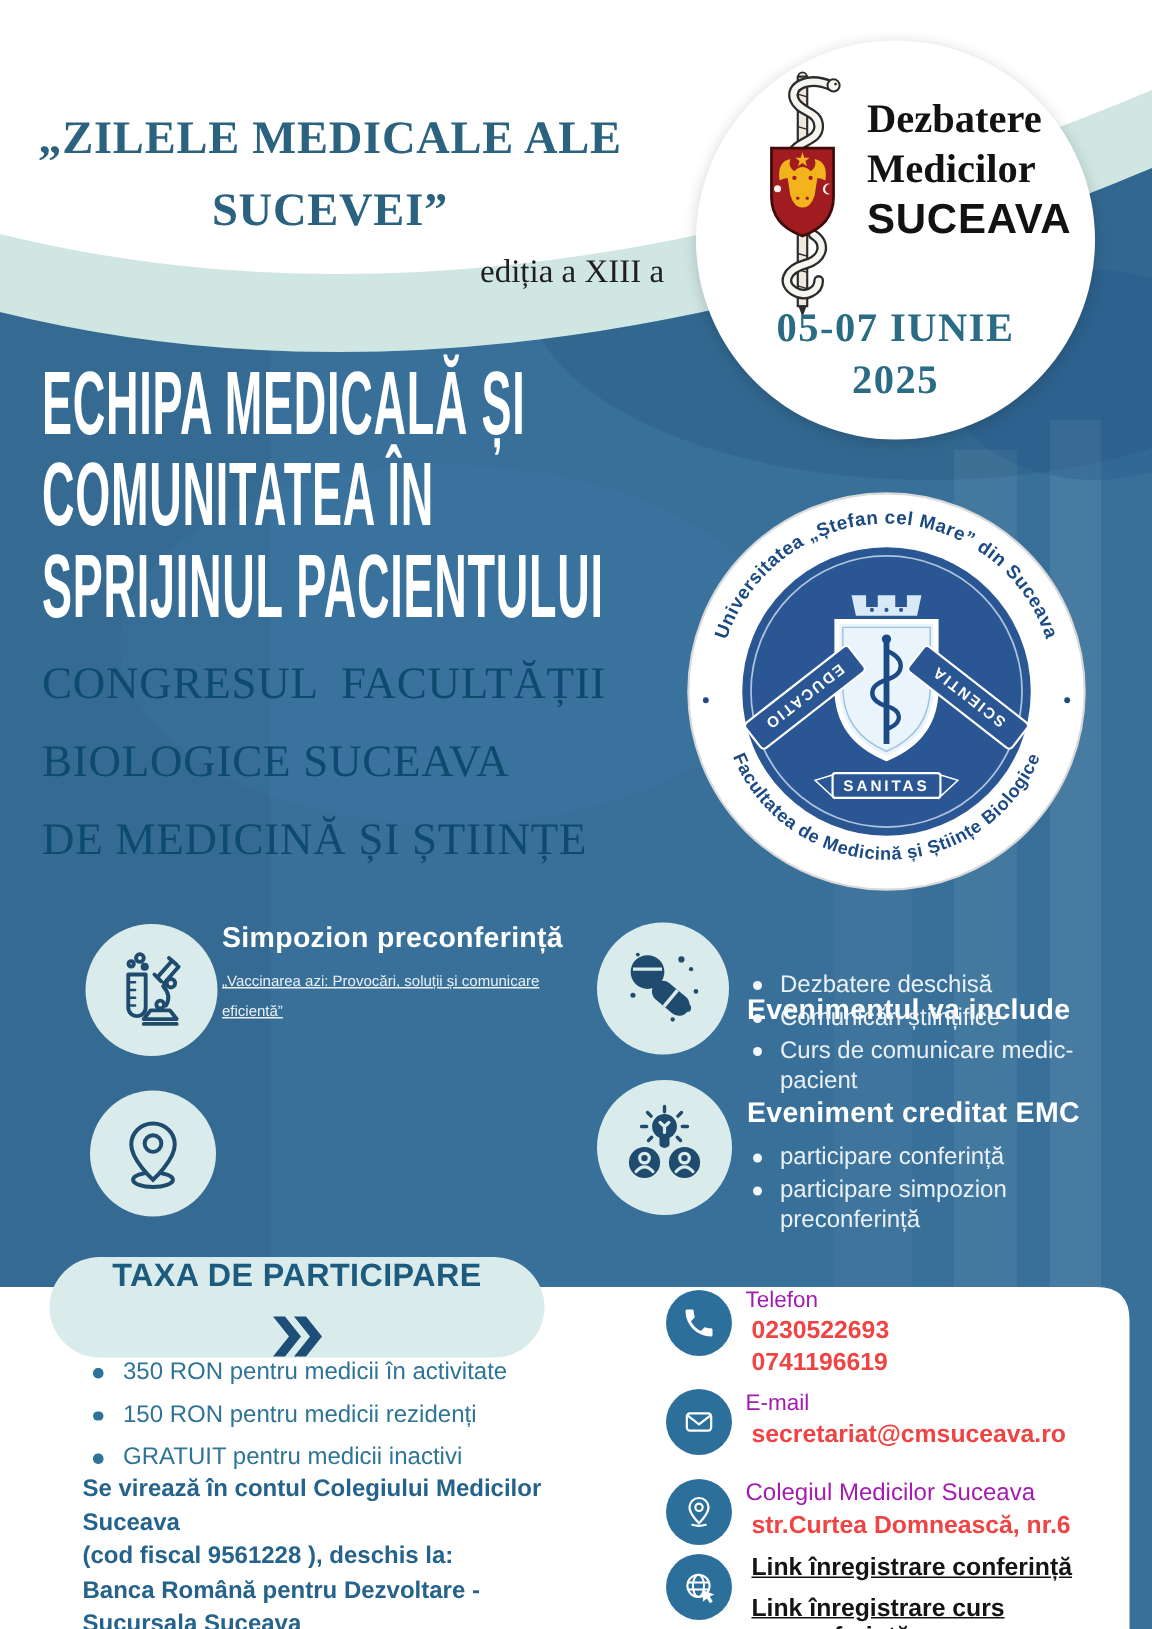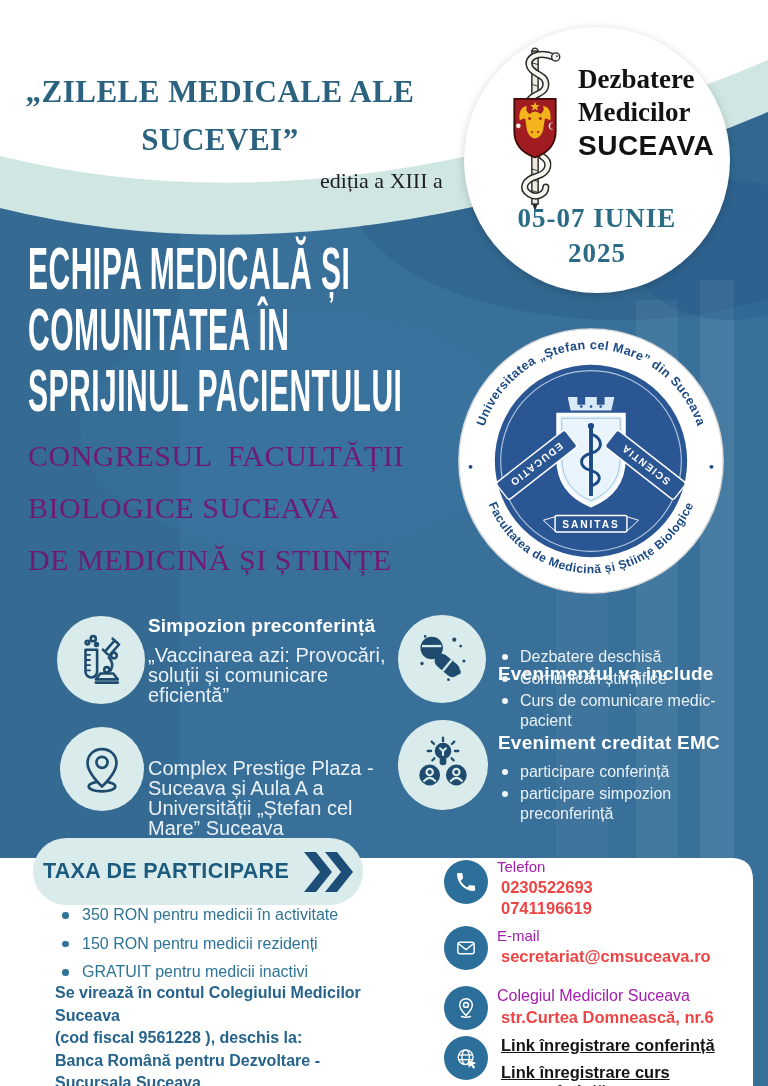--- a/index.html
+++ b/index.html
@@ -19,34 +19,34 @@
   .badge-name{position:absolute;left:114px;top:36px;font-family:"Liberation Serif",serif;
      font-weight:700;font-size:27px;line-height:33px;color:#121212;}
   .badge-name .sans{font-family:"Liberation Sans",sans-serif;font-size:28px;letter-spacing:.5px;}
   .badge-date{position:absolute;left:0;top:174px;width:266px;text-align:center;
      font-family:"Liberation Serif",serif;font-weight:700;font-size:27px;line-height:35px;
      color:#2a6b85;letter-spacing:1px;}
   
   .main-title{position:absolute;left:28px;top:238px;transform:scaleX(.5);transform-origin:left top;
      font-weight:700;font-size:60px;line-height:61px;color:#ffffff;white-space:nowrap;letter-spacing:1px;}
   .subtitle{position:absolute;left:28px;top:430px;font-family:"Liberation Serif",serif;
-     font-size:30px;line-height:52px;color:#701a75;letter-spacing:.5px;}
+     font-size:30px;line-height:52px;color:#0c4a6e;letter-spacing:.5px;}
   .subtitle div{white-space:pre;}
   
   .fcircle{position:absolute;border-radius:50%;background:#d9eceb;display:flex;
      align-items:center;justify-content:center;}
   .f-title{position:absolute;font-weight:700;font-size:19px;color:#ffffff;letter-spacing:.2px;}
-  .f-body{position:absolute;font-size:20px;line-height:20px;color:#eaf1f6;}
+  .f-body{position:absolute;font-size:10px;line-height:20px;color:#eaf1f6;text-decoration:underline;}
   ul.f-list{position:absolute;margin:0;padding:0;list-style:none;font-size:16px;line-height:20px;color:#eaf1f6;}
   ul.f-list li{position:relative;padding-left:22px;margin-bottom:2px;}
   ul.f-list li::before{content:"";position:absolute;left:4px;top:7px;width:6px;height:6px;
      border-radius:50%;background:#f2f7fa;}
   
   .fee-pill{position:absolute;left:33px;top:838px;width:330px;height:67px;border-radius:34px;
-     background:#d9eceb;display:flex;align-items:center;justify-content:center;gap:14px;}
+     background:#d9eceb;display:flex;align-items:center;justify-content:center;gap:14px;flex-direction:column;}
   .fee-pill span{font-weight:700;font-size:21.5px;color:#1c5a7e;letter-spacing:.3px;}
   ul.fee-list{position:absolute;left:58px;top:901px;margin:0;padding:0;list-style:none;
      font-size:16px;line-height:28.5px;color:#2e7496;font-weight:500;}
   ul.fee-list li{position:relative;padding-left:24px;}
   ul.fee-list li::before{content:"";position:absolute;left:4px;top:11px;width:6.5px;height:6.5px;
      border-radius:50%;background:#2e7496;}
   
   .payment{position:absolute;left:55px;top:982px;width:370px;font-weight:700;
      font-size:16px;line-height:22.5px;color:#25638c;}
   
@@ -205,21 +205,20 @@
 
   <div class="fcircle" style="left:60px;top:727px;width:84px;height:84px;">
     <svg width="58" height="58" viewBox="0 0 48 48">
       <g stroke="#1e4b6e" stroke-width="2.2" fill="none" stroke-linecap="round">
         <ellipse cx="24" cy="38.5" rx="11" ry="4"></ellipse>
         <path d="M24,7.5 c-6.9,0 -12,5.2 -12,11.6 c0,8.6 12,19.4 12,19.4 s12,-10.8 12,-19.4 c0,-6.4 -5.1,-11.6 -12,-11.6 z" fill="#d9eceb"></path>
         <circle cx="24" cy="18.5" r="4.6"></circle>
       </g>
     </svg>
   </div>
-  <div class="f-body" style="left:148px;top:758px;width:242px;">Complex Prestige Plaza - Suceava și Aula A a Universității „Ștefan cel Mare” Suceava</div>
 
   <div class="fcircle" style="left:398px;top:615px;width:88px;height:88px;">
     <svg width="62" height="62" viewBox="0 0 48 48">
       <g fill="#1e4b6e">
         <circle cx="16" cy="15.5" r="8.7"></circle>
         <g transform="rotate(40 28 29)">
             <rect x="17" y="23.5" width="22" height="11" rx="5.5"></rect>
           </g>
         <circle cx="33.5" cy="9" r="1.6"></circle>
           <circle cx="38.5" cy="14" r="1.1"></circle>

